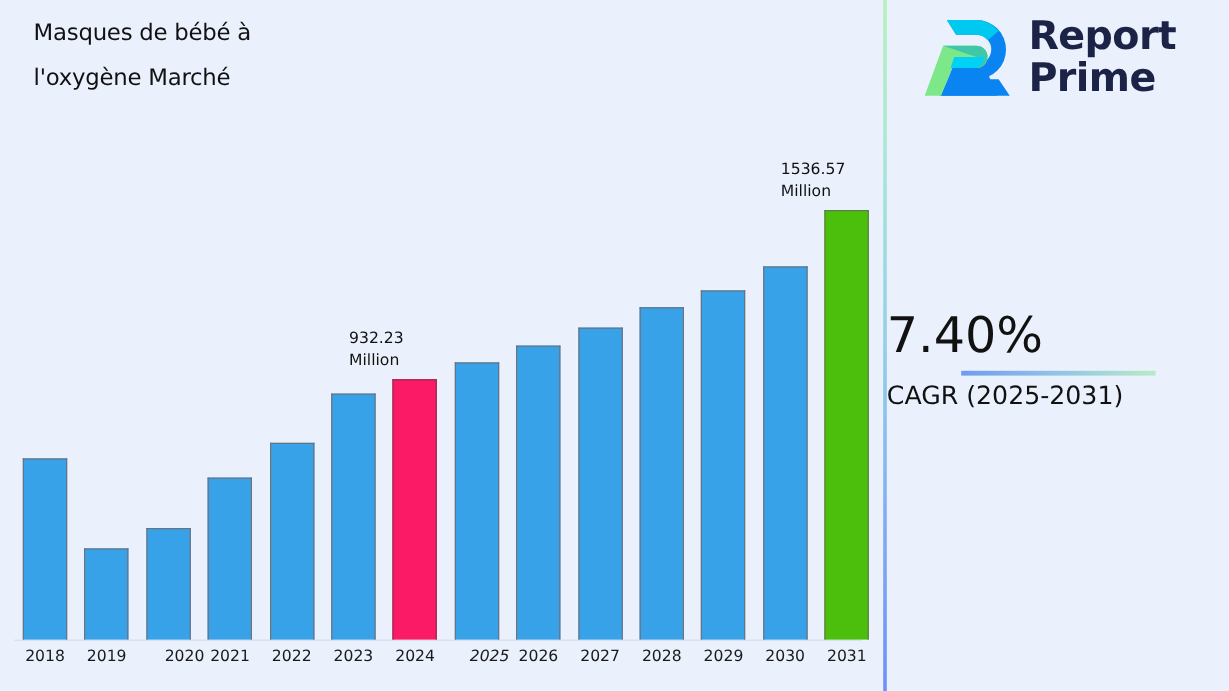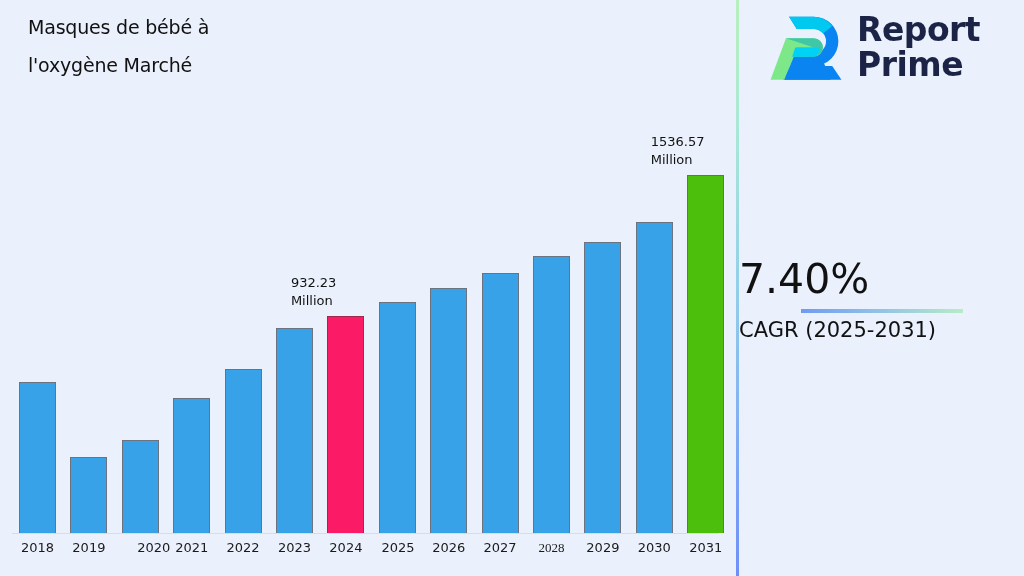--- a/index.html
+++ b/index.html
@@ -156,27 +156,27 @@
         <div class="tick-label" style="left: 161.7px;">2021</div>
         <div class="bar" style="left: 224.6px; width: 37px; top: 368.745px; height: 164.255px;"></div>
         <div class="tick-label" style="left: 213.1px;">2022</div>
         <div class="bar" style="left: 276px; width: 37px; top: 327.506px; height: 205.494px;"></div>
         <div class="tick-label" style="left: 264.5px;">2023</div>
         <div class="bar highlight-pink" style="left: 327.4px; width: 37px; top: 315.803px; height: 217.197px;"></div>
         <div class="tick-label" style="left: 315.9px;">2024</div>
         <div class="bar-label" style="left: 290.9px; top: 273.803px;">932.23
 Million</div>
         <div class="bar" style="left: 378.8px; width: 37px; top: 302.11px; height: 230.89px;"></div>
-        <div class="tick-label" style="left: 368px;">2025</div>
+        <div class="tick-label" style="left: 378px; font-style: italic;">2025</div>
         <div class="bar" style="left: 430.2px; width: 37px; top: 288.364px; height: 244.636px;"></div>
         <div class="tick-label" style="left: 418.7px;">2026</div>
         <div class="bar" style="left: 481.6px; width: 37px; top: 272.754px; height: 260.246px;"></div>
         <div class="tick-label" style="left: 470.1px;">2027</div>
         <div class="bar" style="left: 533px; width: 37px; top: 255.979px; height: 277.021px;"></div>
-        <div class="tick-label" style="left: 521.5px; font-family: Liberation Serif, serif;">2028</div>
+        <div class="tick-label" style="left: 521.5px;">2028</div>
         <div class="bar" style="left: 584.4px; width: 37px; top: 241.534px; height: 291.466px;"></div>
         <div class="tick-label" style="left: 572.9px;">2029</div>
         <div class="bar" style="left: 635.8px; width: 37px; top: 221.73px; height: 311.27px;"></div>
         <div class="tick-label" style="left: 624.3px;">2030</div>
         <div class="bar highlight-green" style="left: 687.2px; width: 37px; top: 175px; height: 358px;"></div>
         <div class="tick-label" style="left: 675.7px;">2031</div>
         <div class="bar-label" style="left: 650.7px; top: 133px;">1536.57
 Million</div>
       </div>
 

